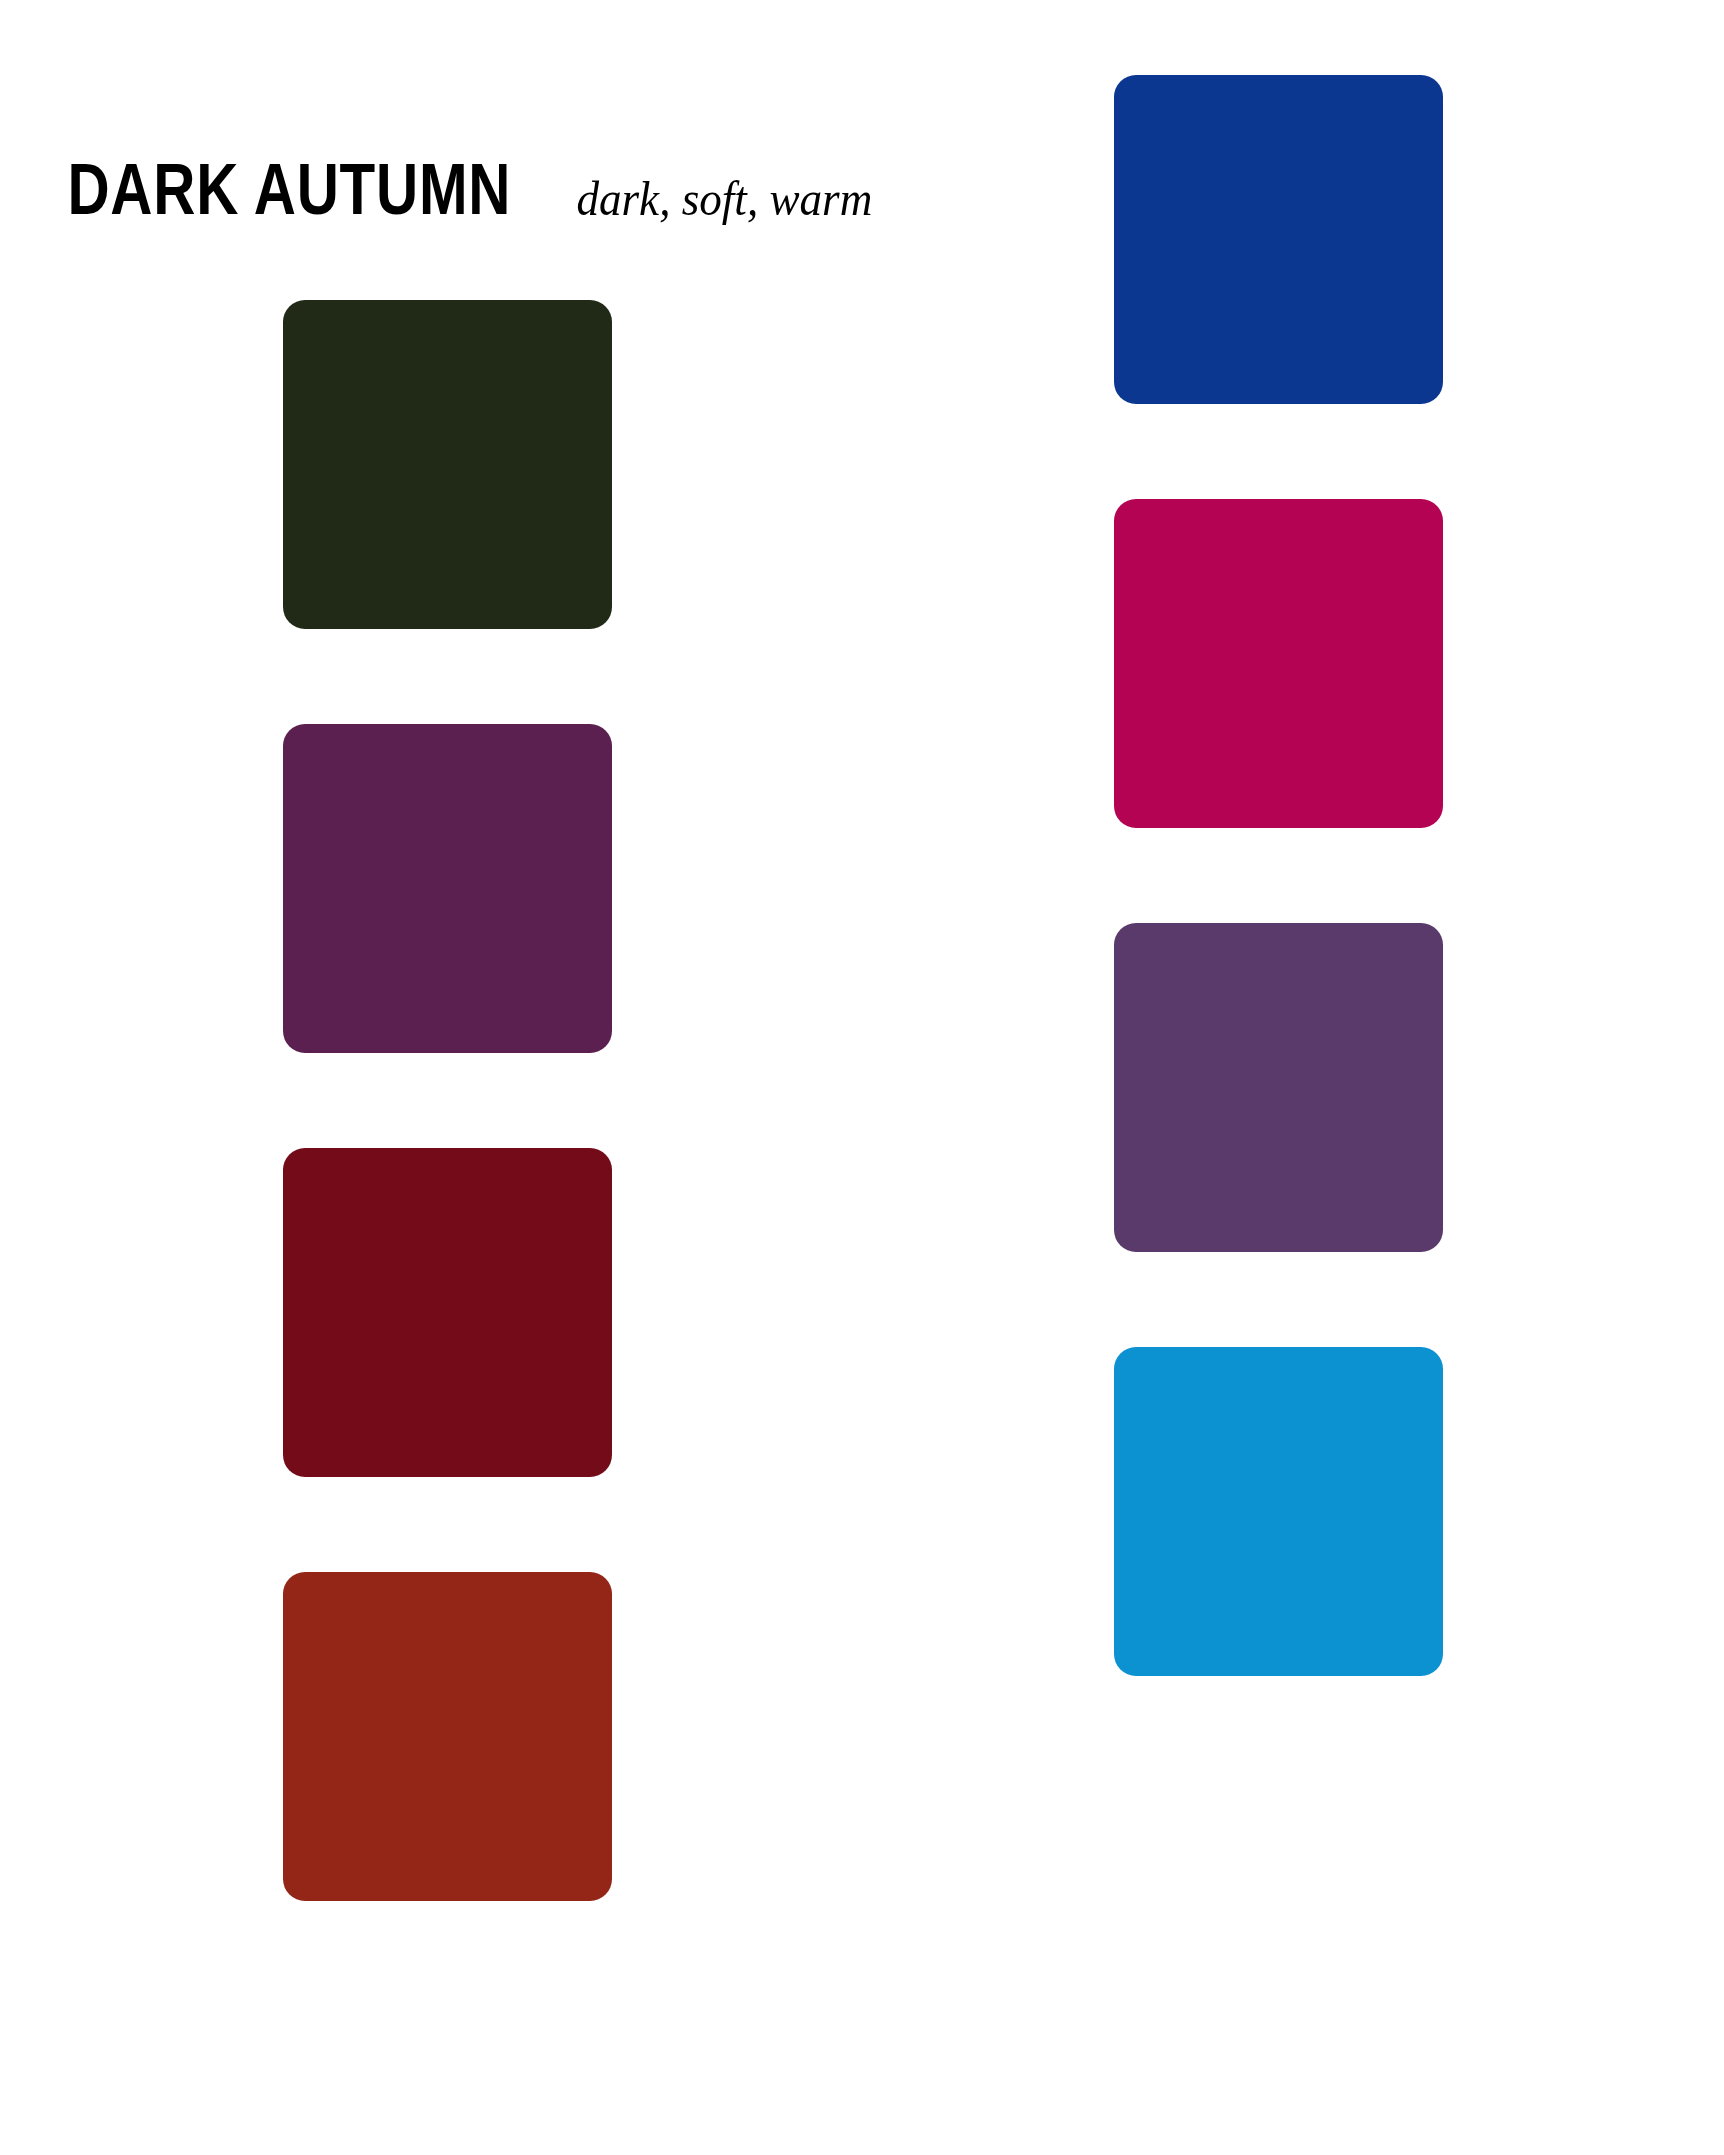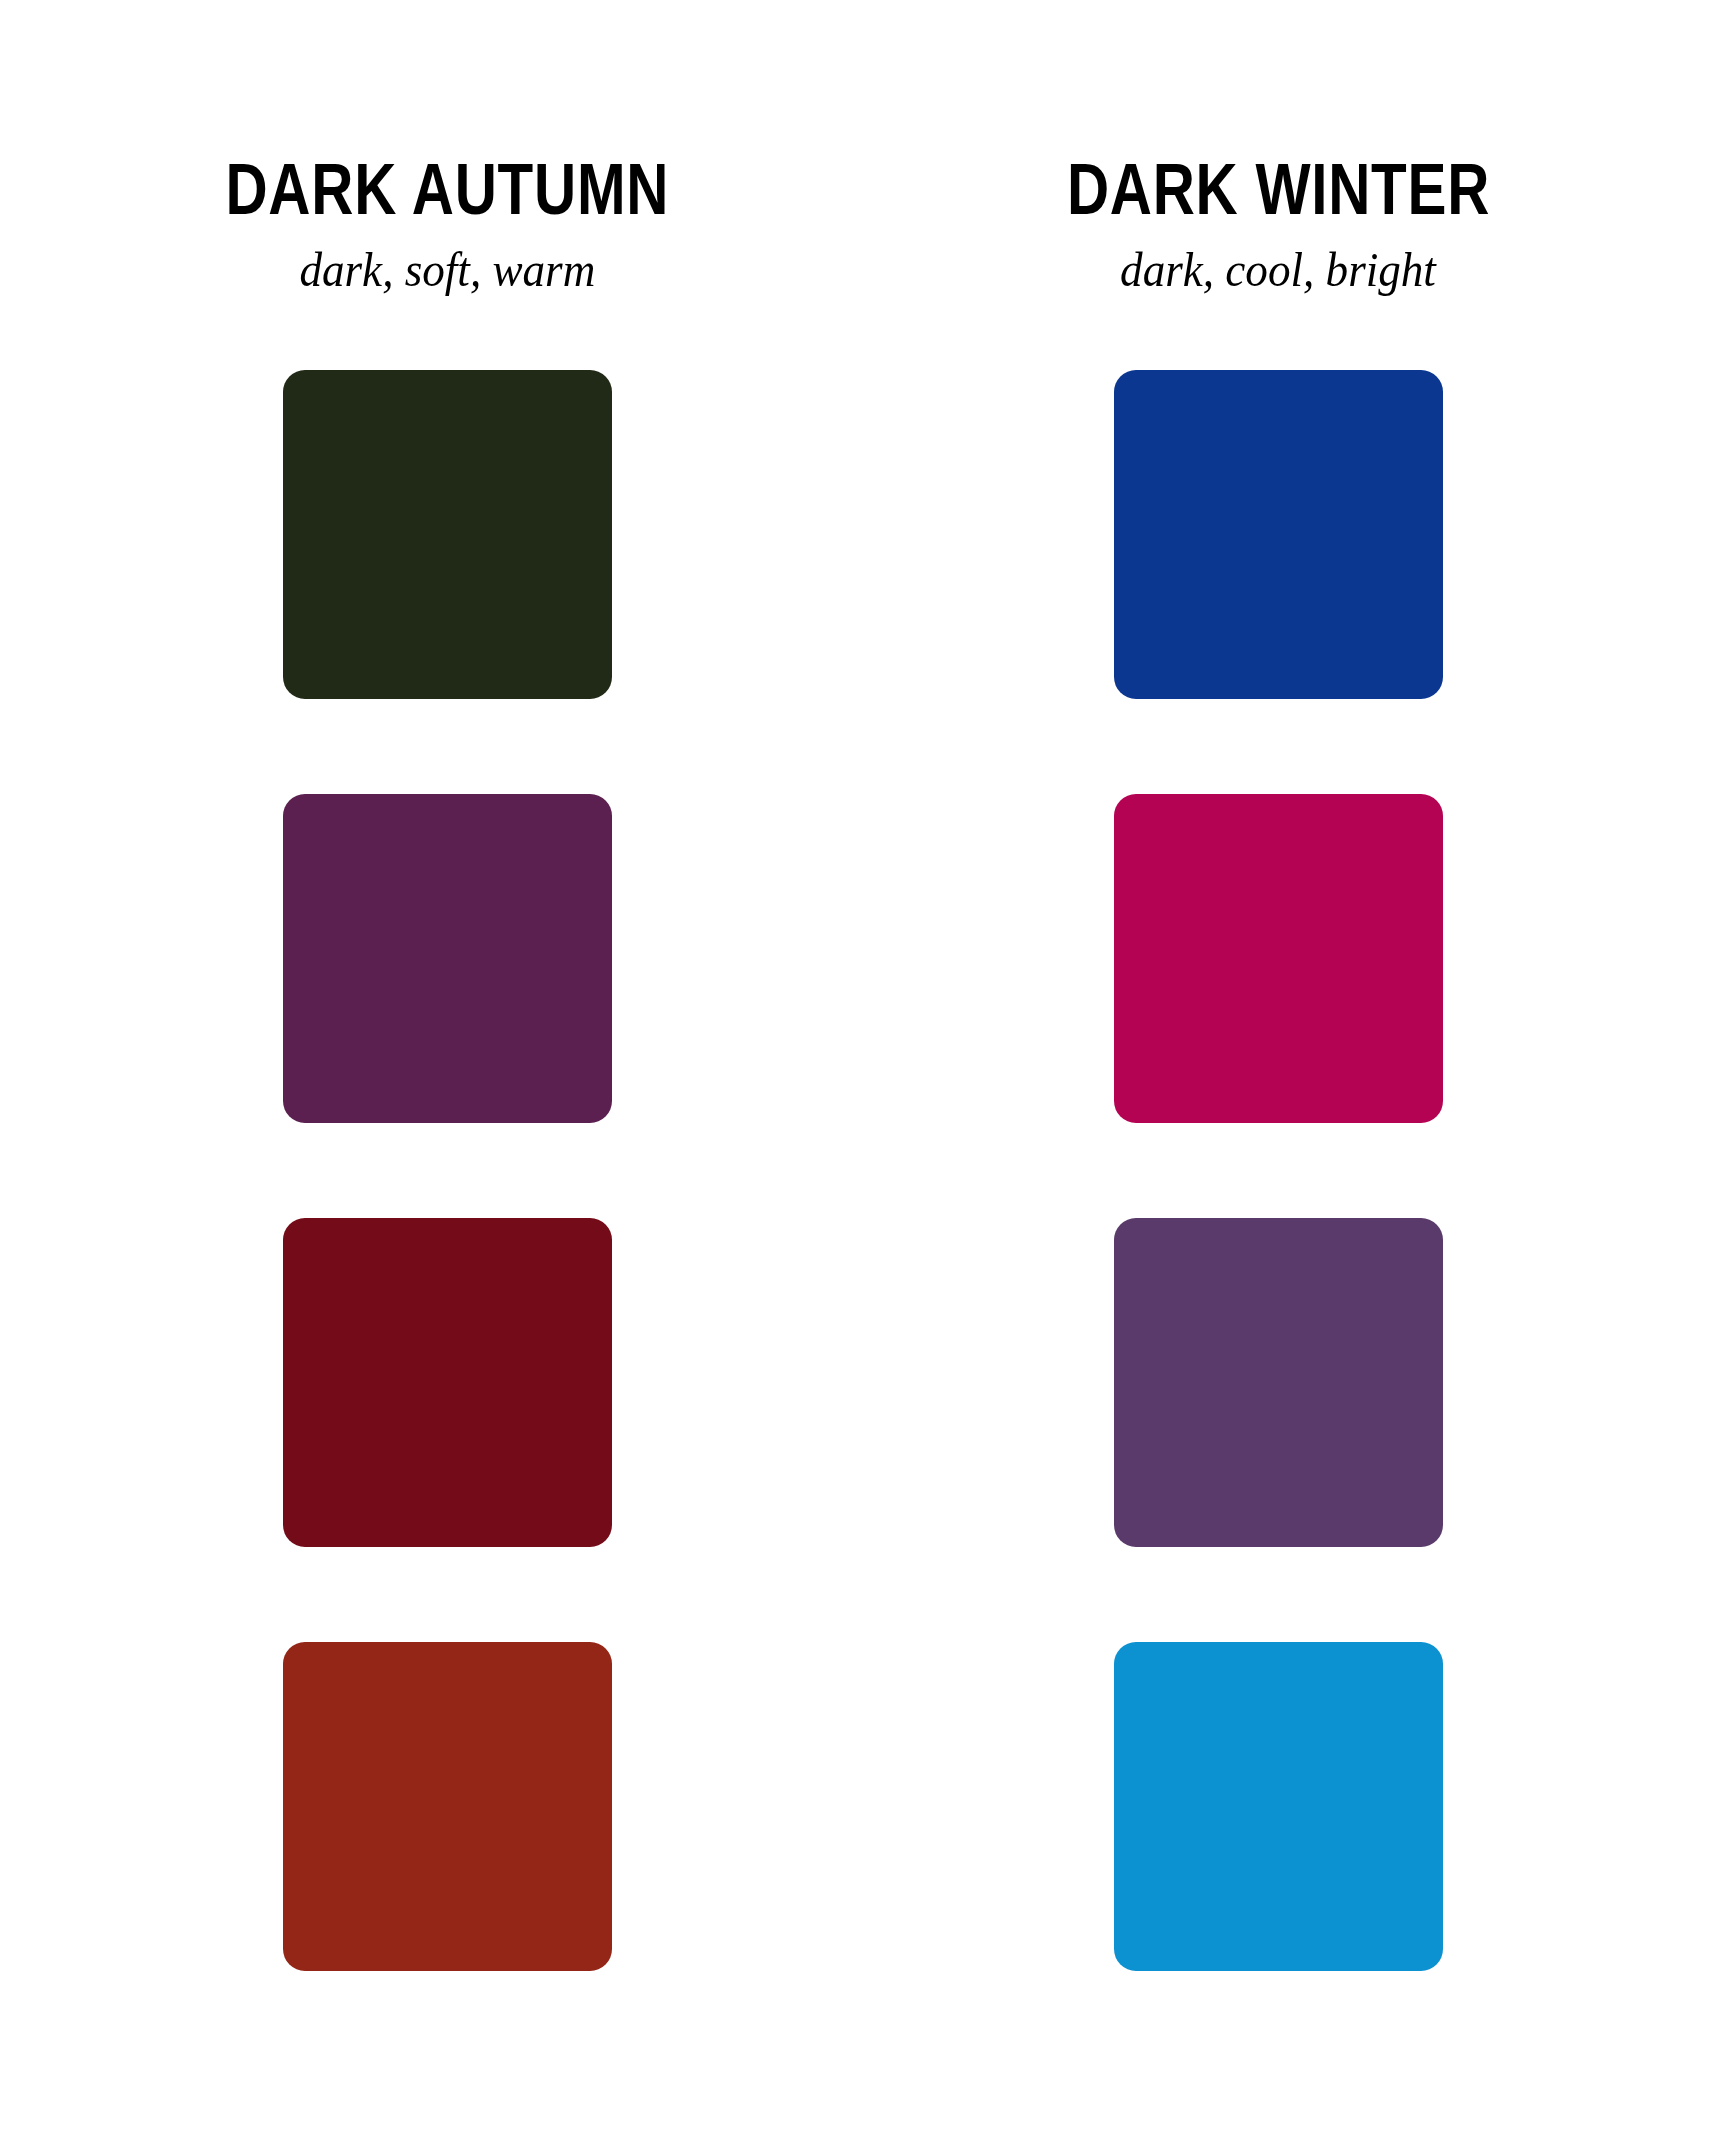--- a/index.html
+++ b/index.html
@@ -35,21 +35,21 @@
 
   .palette-column {
     width: 831px;
     display: flex;
     flex-direction: column;
     align-items: center;
   }
 
   .column-header {
     display: flex;
-    flex-direction: column;
+    flex-direction: row;
     align-items: center;
     margin-top: 152px;
   }
 
   .season-title {
     font-family: "Liberation Sans Narrow", "Liberation Sans", sans-serif;
     font-weight: bold;
     font-size: 73px;
     line-height: 73px;
     letter-spacing: 0.9px;
@@ -102,24 +102,20 @@
       </div>
       <div class="swatch-stack">
         <div class="swatch" style="background-color: rgb(33, 42, 22);"></div>
         <div class="swatch" style="background-color: rgb(91, 32, 80);"></div>
         <div class="swatch" style="background-color: rgb(115, 11, 24);"></div>
         <div class="swatch" style="background-color: rgb(147, 38, 22);"></div>
       </div>
     </div>
 
     <div class="palette-column">
-      <div class="column-header">
-        <div class="season-title">DARK WINTER</div>
-        <div class="season-subtitle">dark, cool, bright</div>
-      </div>
       <div class="swatch-stack">
         <div class="swatch" style="background-color: rgb(11, 55, 145);"></div>
         <div class="swatch" style="background-color: rgb(181, 3, 84);"></div>
         <div class="swatch" style="background-color: rgb(90, 58, 107);"></div>
         <div class="swatch" style="background-color: rgb(12, 145, 209);"></div>
       </div>
     </div>
 
   </div>
 </div>

